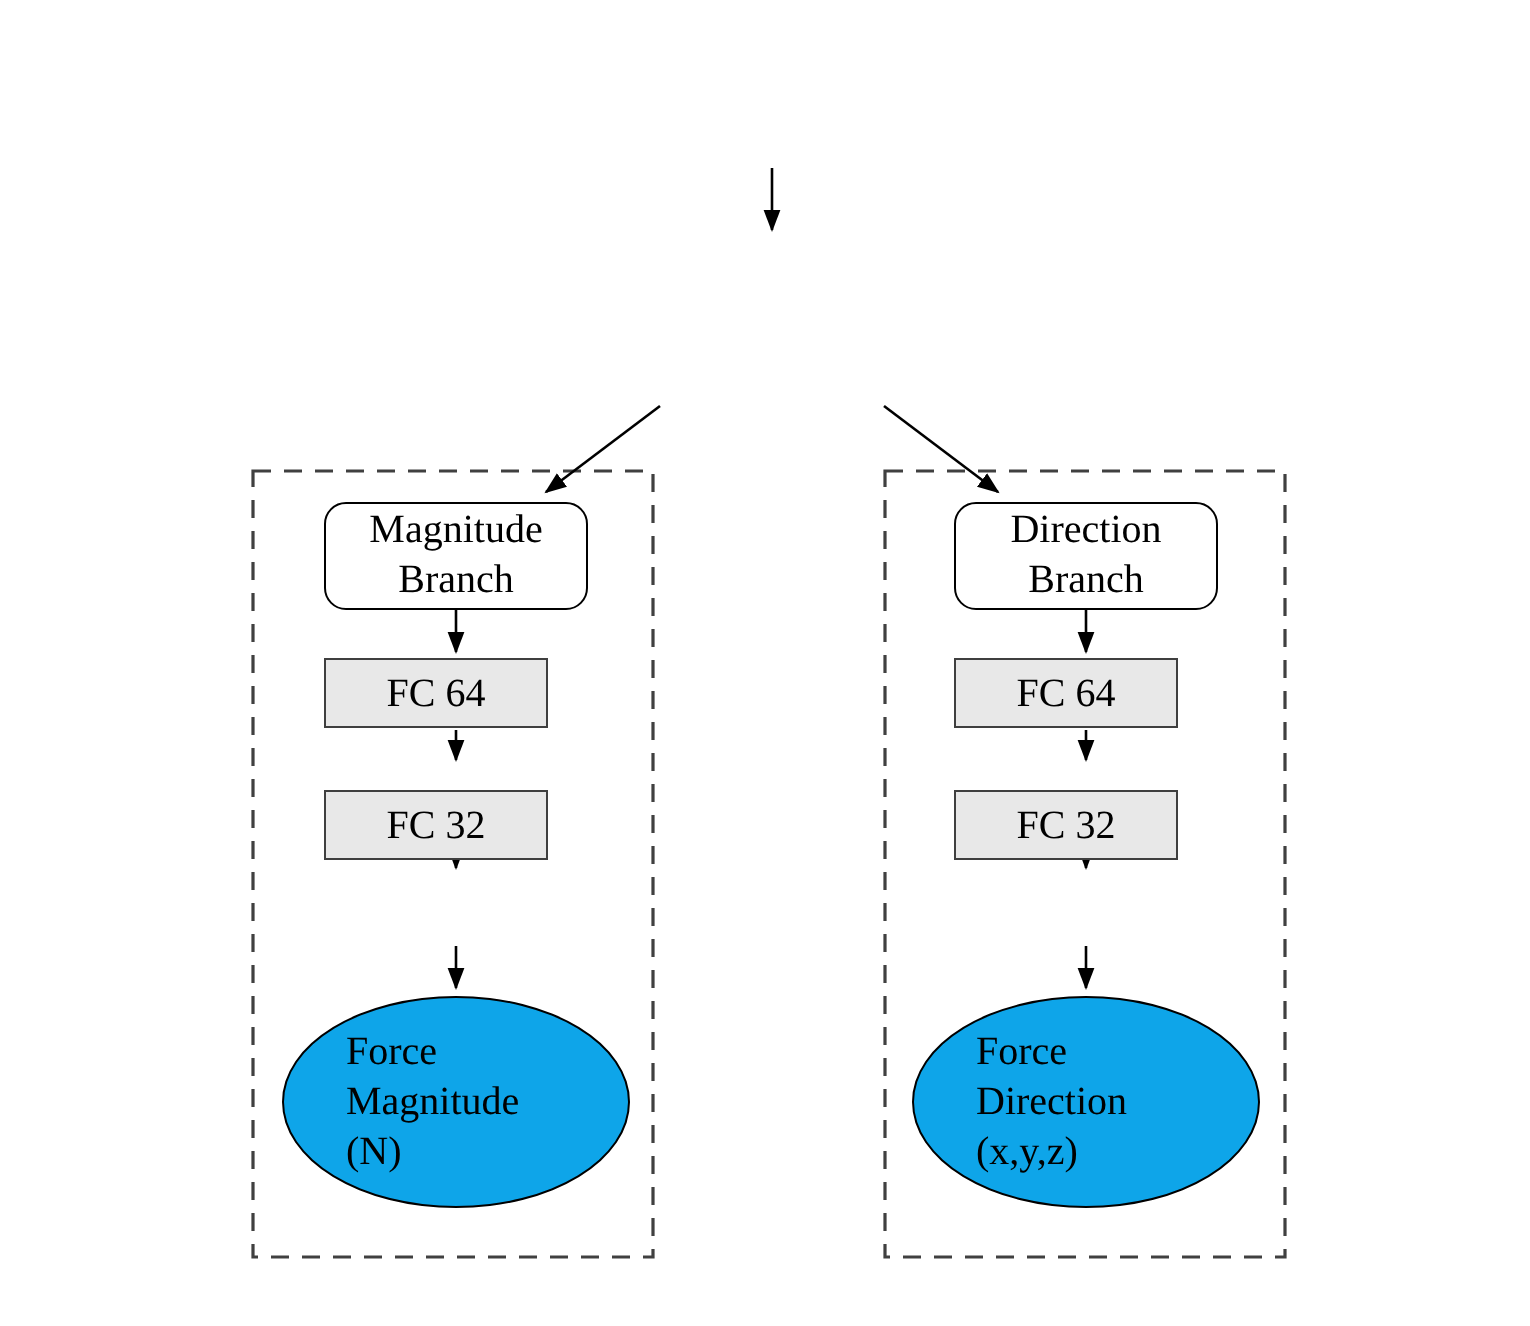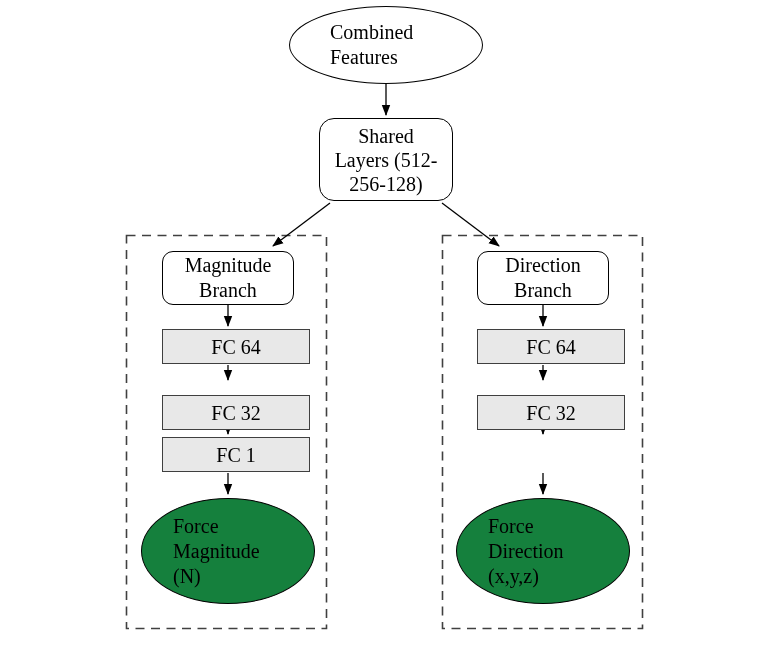--- a/index.html
+++ b/index.html
@@ -64,35 +64,35 @@
   .branch-head {
     width: 132px;
     height: 54px;
     top: 251px;
     border-radius: 11px;
     line-height: 25px;
   }
   .branch-head.mag { left: 162px; }
   .branch-head.dir { left: 477px; }
   .fc-box {
-    width: 148px;
+    width: 112px;
     height: 35px;
     background: #e8e8e8;
     border: 1px solid #3f3f3f;
   }
   .fc-box.mag { left: 162px; }
   .fc-box.dir { left: 477px; }
   .fc-1 { top: 329px; }
   .fc-2 { top: 395px; }
   .fc-3 { top: 437px; }
   .out-node {
     width: 174px;
     height: 106px;
     top: 498px;
-    background: #15803d;
+    background: #0ea5e9;
     padding-left: 31px;
     line-height: 25px;
   }
   .out-node.mag { left: 141px; }
   .out-node.dir { left: 456px; }
 </style>
 </head>
 <body>
 
 <div class="canvas">
@@ -115,43 +115,31 @@
     <line x1="228" y1="365" x2="228" y2="380" stroke="#000" stroke-width="1.3" marker-end="url(#arrowhead)"></line>
     <line x1="228" y1="419" x2="228" y2="434" stroke="#000" stroke-width="1.3" marker-end="url(#arrowhead)"></line>
     <line x1="228" y1="473" x2="228" y2="494" stroke="#000" stroke-width="1.3" marker-end="url(#arrowhead)"></line>
 
     <line x1="543" y1="305" x2="543" y2="326" stroke="#000" stroke-width="1.3" marker-end="url(#arrowhead)"></line>
     <line x1="543" y1="365" x2="543" y2="380" stroke="#000" stroke-width="1.3" marker-end="url(#arrowhead)"></line>
     <line x1="543" y1="419" x2="543" y2="434" stroke="#000" stroke-width="1.3" marker-end="url(#arrowhead)"></line>
     <line x1="543" y1="473" x2="543" y2="494" stroke="#000" stroke-width="1.3" marker-end="url(#arrowhead)"></line>
   </svg>
 
-  <div class="node ellipse left-text root-node">
-    <span>Combined
-Features</span>
-  </div>
 
-  <div class="node shared-node">
-    <span>Shared
-Layers (512-
-256-128)</span>
-  </div>
 
   <div class="node branch-head mag">
     <span>Magnitude
 Branch</span>
   </div>
   <div class="node fc-box mag fc-1">
     <span>FC 64</span>
   </div>
   <div class="node fc-box mag fc-2">
     <span>FC 32</span>
-  </div>
-  <div class="node fc-box mag fc-3">
-    <span>FC 1</span>
   </div>
   <div class="node ellipse left-text out-node mag">
     <span>Force
 Magnitude
 (N)</span>
   </div>
 
   <div class="node branch-head dir">
     <span>Direction
 Branch</span>

